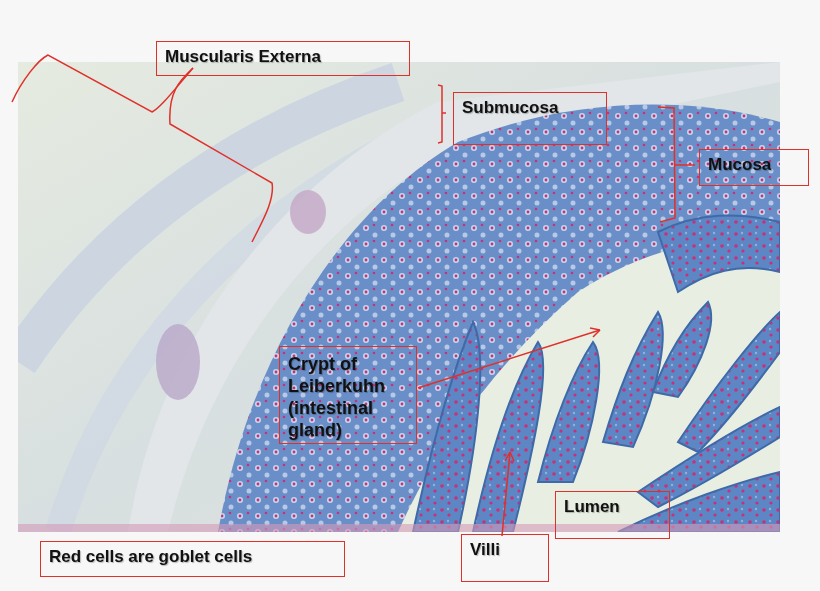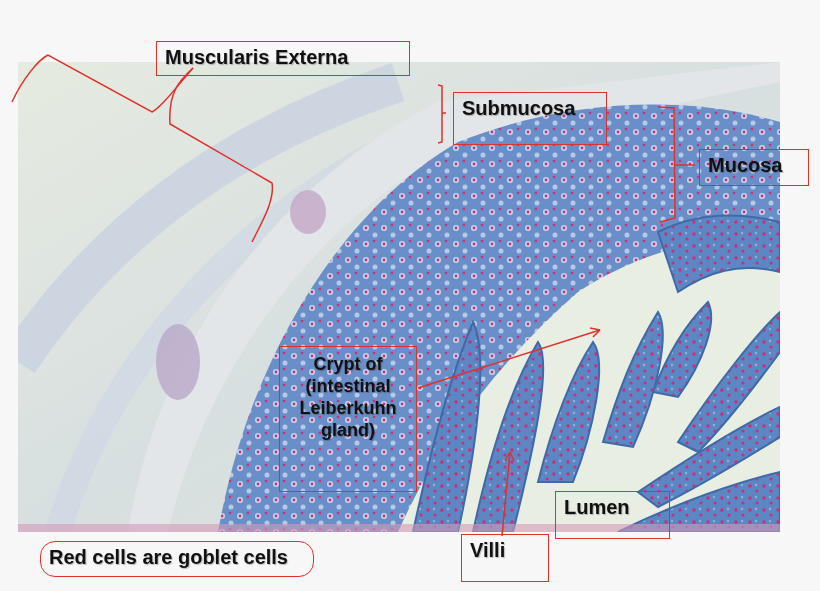--- a/index.html
+++ b/index.html
@@ -2,21 +2,21 @@
 <html><head>
 <meta charset="utf-8">
 <style>
   html, body { margin:0; padding:0; }
   body { width:820px; height:591px; background:#f7f7f7; position:relative; overflow:hidden;
          font-family:"Liberation Sans", sans-serif; }
   .micro { position:absolute; left:18px; top:62px; width:762px; height:470px; overflow:hidden; background:#dde6d8; }
   .micro svg { display:block; }
   .overlay { position:absolute; left:0; top:0; width:820px; height:591px; pointer-events:none; }
   .label { position:absolute; border:1.5px solid #e0302a; background:transparent; box-sizing:border-box;
-           font-weight:bold; color:#111; font-size:20px; line-height:22px; padding:4px 8px;
+           font-weight:bold; color:#111; font-size:17px; line-height:22px; padding:4px 8px;
            text-shadow:1px 1px 1px rgba(0,0,0,0.25); }
   .label.multi { font-size:18px; line-height:22px; padding:6px 8px; }
 </style>
 </head>
 <body>
 
 <div class="micro">
   <svg width="762" height="470" viewBox="0 0 762 470">
     <defs>
       <pattern id="goblet" width="14" height="12" patternUnits="userSpaceOnUse">
@@ -84,24 +84,24 @@
     <path d="M510,452 L505,461 M510,452 L514,461"></path>
   </g>
 </svg>
 
 <div class="label" style="left:156px;top:41px;width:254px;height:35px;">Muscularis Externa</div>
 
 <div class="label" style="left:453px;top:92px;width:154px;height:53px;">Submucosa</div>
 
 <div class="label" style="left:699px;top:149px;width:110px;height:37px;padding-left:8px;">Mucosa</div>
 
-<div class="label multi" style="left:279px;top:346px;width:138px;height:146px;text-align:center;">
+<div class="label multi" style="left:279px;top:346px;width:138px;height:98px;">
   <div>Crypt of</div>
+  <div>Leiberkuhn</div>
   <div>(intestinal</div>
-  <div>Leiberkuhn</div>
   <div>gland)</div>
 </div>
 
 <div class="label" style="left:555px;top:491px;width:115px;height:48px;">Lumen</div>
 
 <div class="label" style="left:461px;top:534px;width:88px;height:48px;">Villi</div>
 
-<div class="label" style="left:40px;top:541px;width:274px;height:36px;border-radius:15px;">Red cells are goblet cells</div>
+<div class="label" style="left:40px;top:541px;width:305px;height:36px;">Red cells are goblet cells</div>
 
 </body></html>

